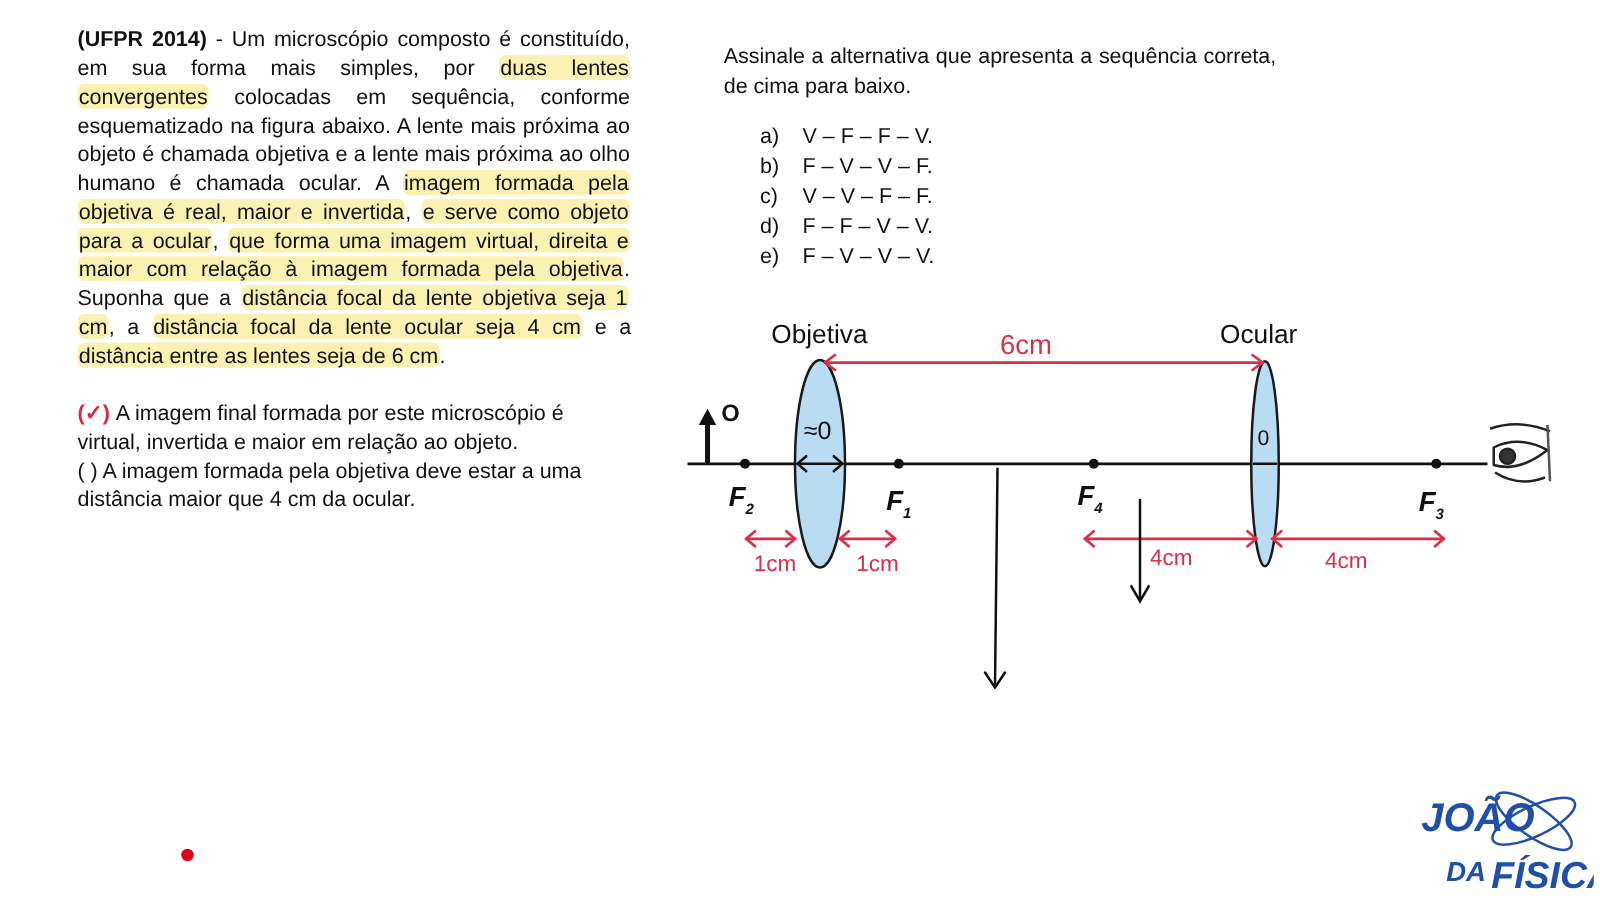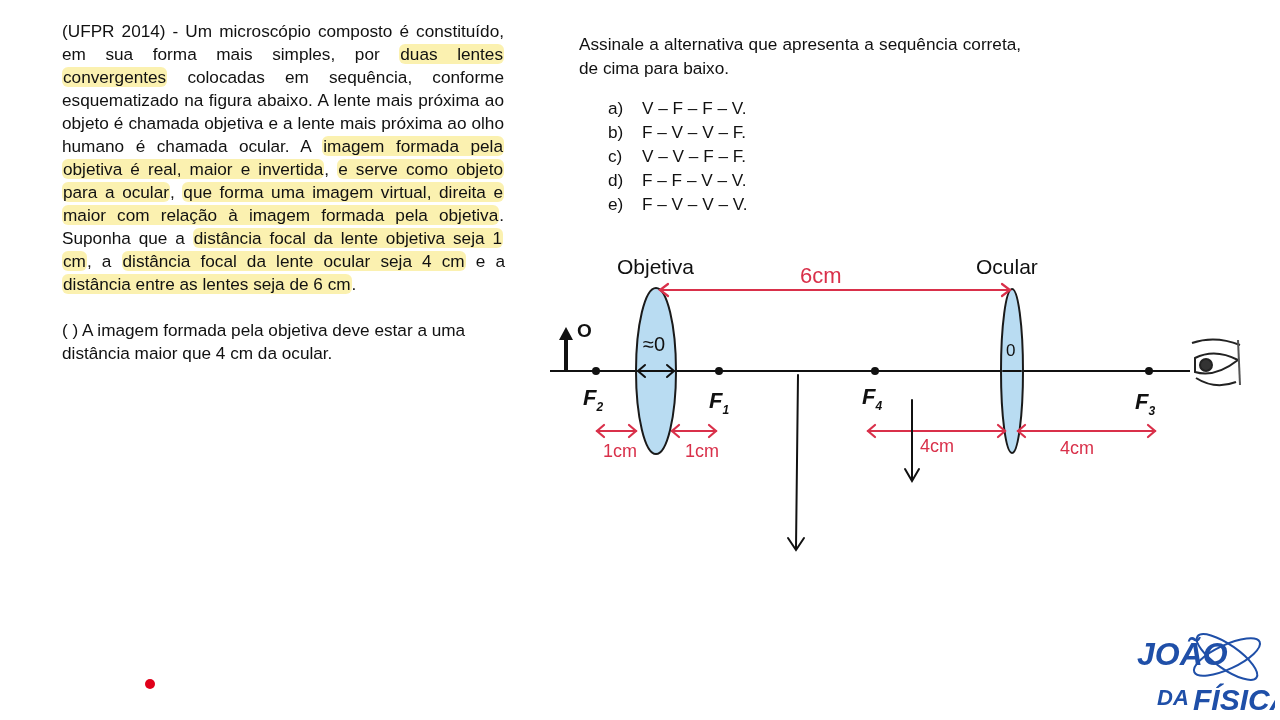--- a/index.html
+++ b/index.html
@@ -7,21 +7,21 @@
     width: 1280px; height: 720px; background: #ffffff; position: relative; overflow: hidden;
     font-family: "Liberation Sans", sans-serif; color: #111;
   }
   .col-left {
     position: absolute; left: 62px; top: 20px; width: 442px;
     font-size: 17.2px; line-height: 23px;
   }
   .col-left p { margin: 0; }
   .justify { text-align: justify; }
   .hl { background: rgba(250, 236, 150, 0.75); border-radius: 6px; box-decoration-break: clone; -webkit-box-decoration-break: clone; padding: 0 1px; }
-  .bold { font-weight: normal; }
+  .bold { font-weight: bold; }
   .gap { height: 23px; }
   .col-right {
     position: absolute; left: 575px; top: 28px; width: 450px;
     font-size: 17.2px; line-height: 24px;
   }
   .options { margin-top: 16px; margin-left: 33px; }
   .opt { display: flex; line-height: 24px; }
   .opt .letter { width: 34px; }
   .diagram { position: absolute; left: 0; top: 0; width: 1280px; height: 720px; pointer-events: none; }
   .diagram text { font-family: "Liberation Sans", sans-serif; }
@@ -31,20 +31,21 @@
 </style>
 </head>
 <body>
 
 <div class="col-left">
   <p class="justify">
     <span class="bold">(UFPR 2014)</span><span id="intro-segments"><span> - Um microscópio composto é constituído, em sua forma mais simples, por </span><span class="hl">duas lentes convergentes</span><span> colocadas em sequência, conforme esquematizado na figura abaixo. A lente mais próxima ao objeto é chamada objetiva e a lente mais próxima ao olho humano é chamada ocular. A </span><span class="hl">imagem formada pela objetiva é real, maior e invertida</span><span>, </span><span class="hl">e serve como objeto para a ocular</span><span>, </span><span class="hl">que forma uma imagem virtual, direita e maior com relação à imagem formada pela objetiva</span><span>. Suponha que a </span><span class="hl">distância focal da lente objetiva seja 1 cm</span><span>, a </span><span class="hl">distância focal da lente ocular seja 4 cm</span><span> e a </span><span class="hl">distância entre as lentes seja de 6 cm</span><span>.</span></span>
   </p>
   <div class="gap"></div>
   <div id="statements">
+      <p><span class="check">(✓) </span><span>A imagem final formada por este microscópio é virtual, invertida e maior em relação ao objeto.</span></p>
       <p><span>( ) </span><span>A imagem formada pela objetiva deve estar a uma distância maior que 4 cm da ocular.</span></p>
     </div>
 </div>
 
 <div class="col-right">
   <p class="justify" style="margin:4px">Assinale a alternativa que apresenta a sequência correta, de cima para baixo.</p>
   <div class="options" id="options">
       <div class="opt">
         <span class="letter">a)</span>
         <span>V – F – F – V.</span>

